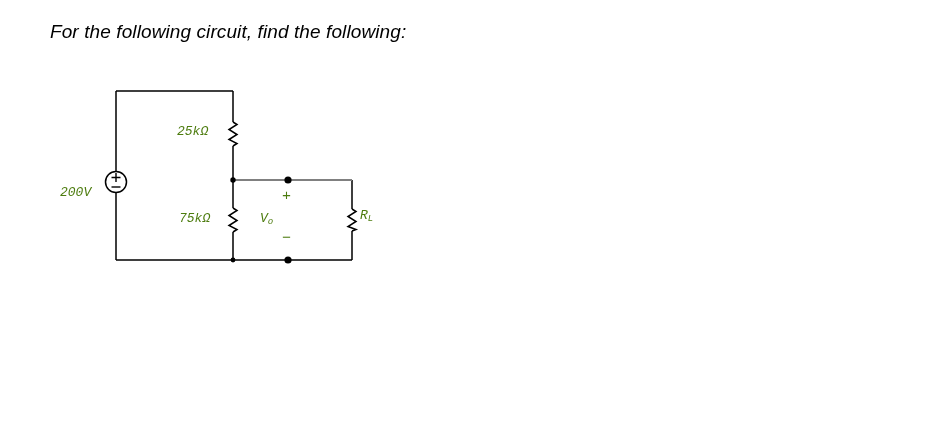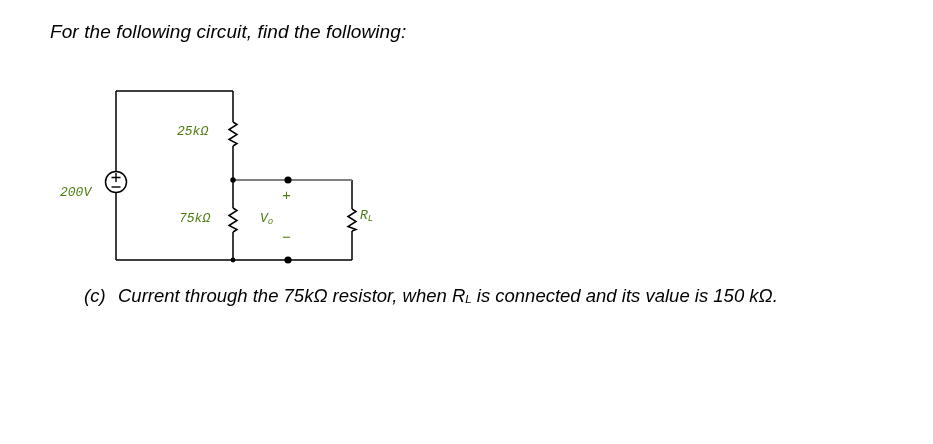--- a/index.html
+++ b/index.html
@@ -78,18 +78,15 @@
 
   <div class="clabel lbl-source">200V</div>
   <div class="clabel lbl-r1">25kΩ</div>
   <div class="clabel lbl-r2">75kΩ</div>
   <div class="clabel lbl-plus">+</div>
   <div class="clabel lbl-vo"><span>V</span><span class="sub">o</span></div>
   <div class="clabel lbl-minus">−</div>
   <div class="clabel lbl-rl"><span>R</span><span class="sub">L</span></div>
 
   <div class="questions">
-    <div class="q-line">
-      <span class="q-marker">(c)</span><span>Current through the 75kΩ resistor, when R</span><span class="sub">L</span><span> is connected and its value is 150 kΩ.</span>
-    </div>
   </div>
 
 </div>
 
 </body></html>

